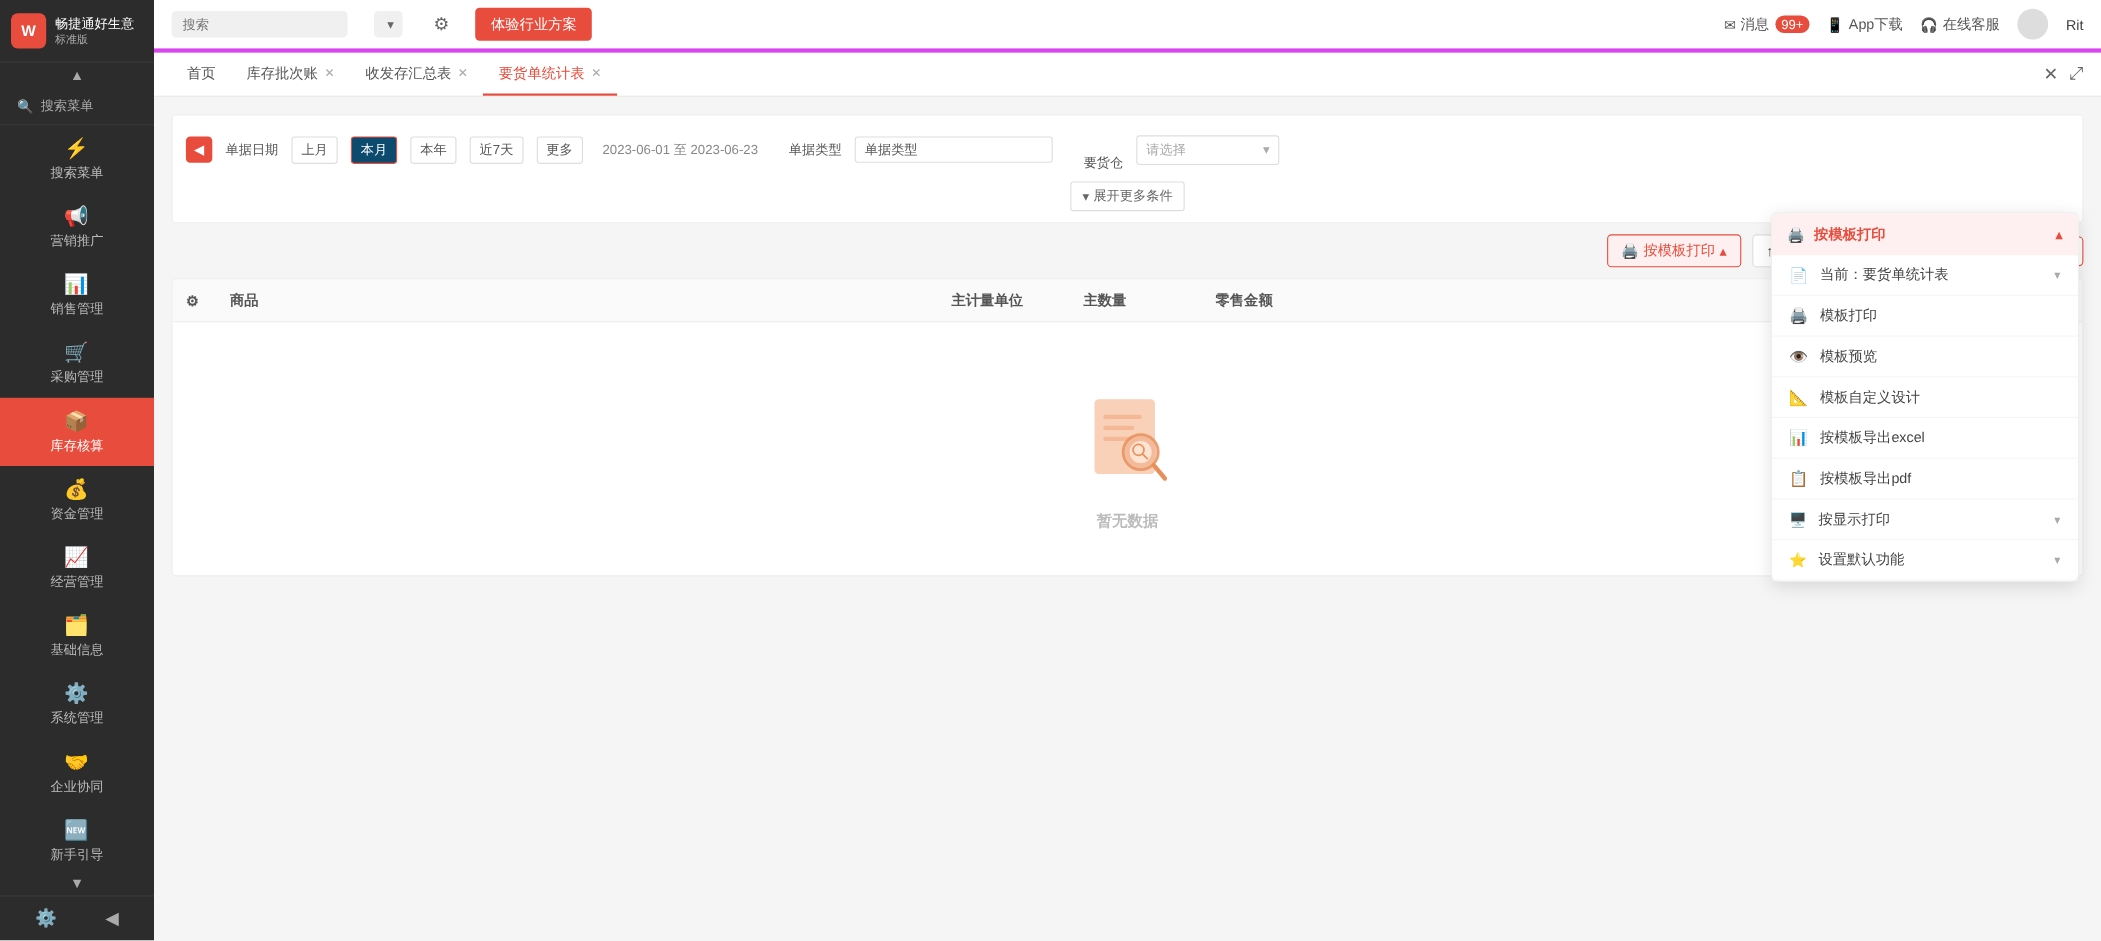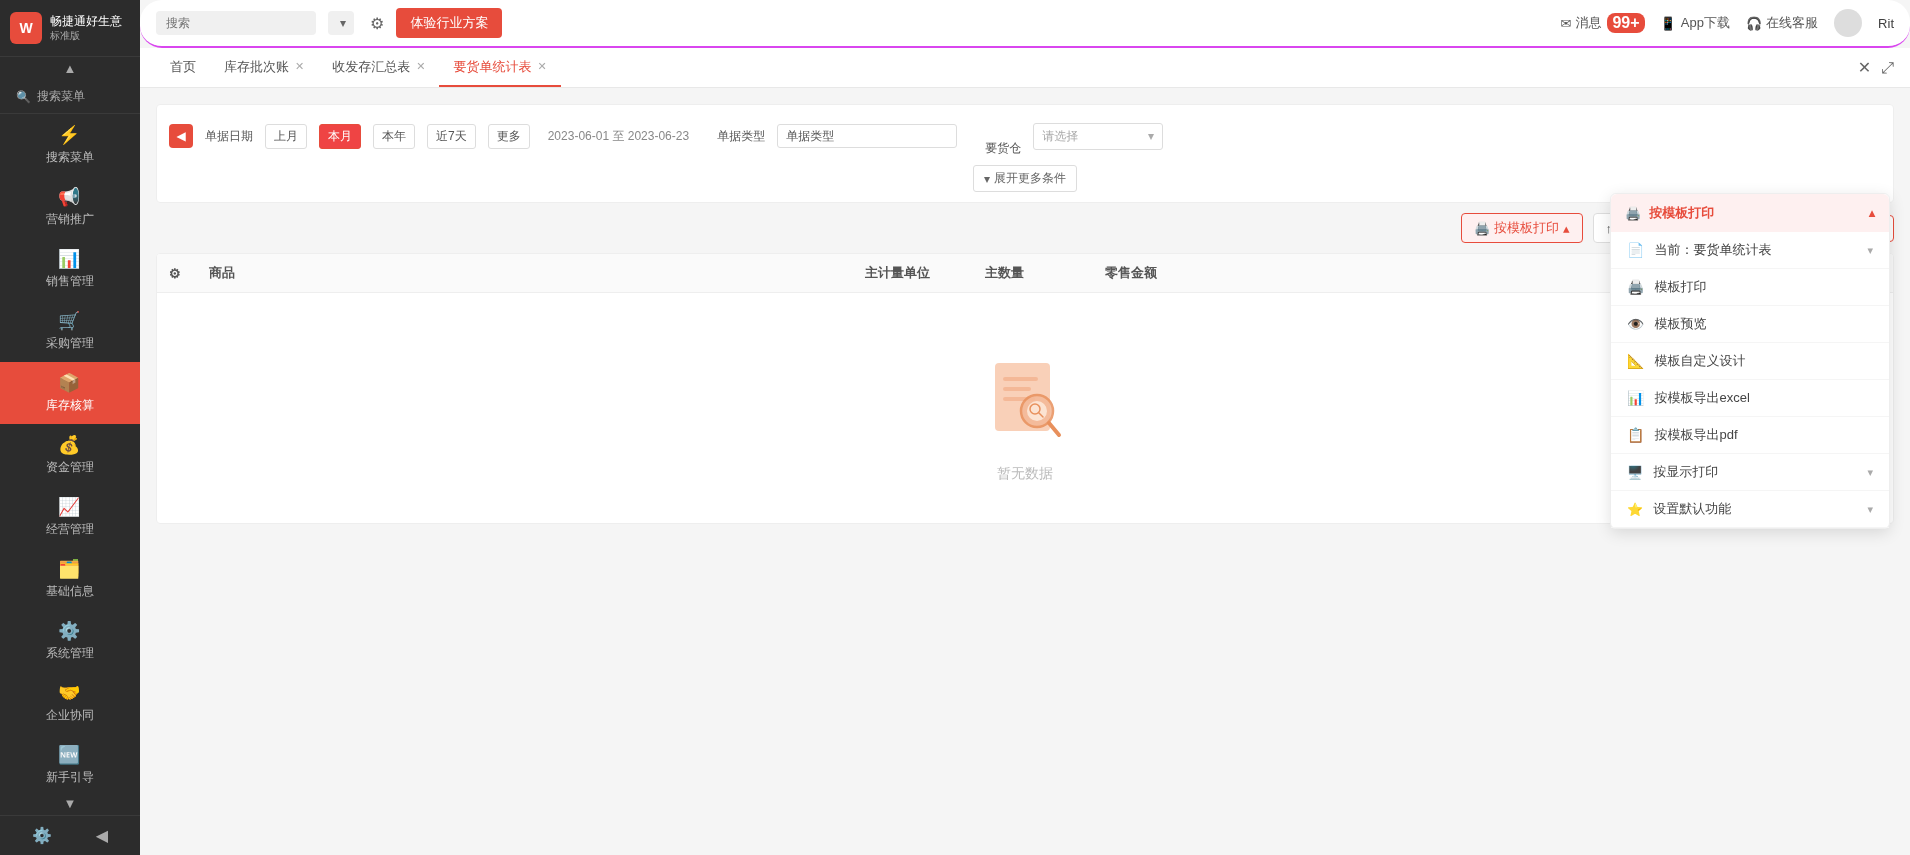--- a/index.html
+++ b/index.html
@@ -64,38 +64,37 @@
 
     
     .main { flex: 1; display: flex; flex-direction: column; overflow: hidden; }
 
     
     .topbar {
       background: #fff;
       height: 48px;
       display: flex; align-items: center;
       padding: 0 16px;
-      border-bottom: 2px solid #d946ef;
-      gap: 12px;
+      border-bottom: 4px solid #d946ef;
+      gap: 24px;
       flex-shrink: 0;
-      border-radius: 22px;
     }
     .topbar-input {
       background: #f0f0f0; border: none; border-radius: 4px;
       padding: 5px 10px; width: 160px; font-size: 12px; color: #666;
     }
     .topbar-dropdown { background: #f0f0f0; border: none; border-radius: 4px; padding: 5px 8px; font-size: 12px; color: #666; cursor: pointer; display: flex; align-items: center; gap: 4px; }
     .topbar-gear { font-size: 16px; color: #666; cursor: pointer; margin-left: 4px; }
     .topbar-btn-industry {
       background: #e74c3c; color: #fff; border: none; border-radius: 4px;
       padding: 6px 14px; font-size: 13px; cursor: pointer;
     }
     .topbar-right { margin-left: auto; display: flex; align-items: center; gap: 16px; }
     .topbar-right-item { display: flex; align-items: center; gap: 4px; color: #555; font-size: 13px; cursor: pointer; }
-    .badge { background: #e74c3c; color: #fff; border-radius: 8px; font-size: 16px; padding: 1px 5px; margin-left: 2px; font-weight: bold; }
+    .badge { background: #e74c3c; color: #fff; border-radius: 8px; font-size: 12px; padding: 1px 5px; margin-left: 2px; }
     .avatar { width: 28px; height: 28px; background: #ddd; border-radius: 50%; }
     .user-name { color: #404040; font-size: 13px; }
 
     
     .tabbar {
       background: #fff;
       height: 40px;
       display: flex; align-items: stretch;
       border-bottom: 1px solid #e8e8e8;
       padding: 0 16px;
@@ -127,21 +126,21 @@
       border-radius: 4px;
       padding: 10px 12px;
       margin-bottom: 10px;
     }
     .filter-row { display: flex; align-items: center; gap: 12px; flex-wrap: wrap; }
     .filter-label { color: #555; font-size: 12px; white-space: nowrap; }
     .date-btn {
       padding: 3px 8px; border-radius: 3px; border: 1px solid #ddd;
       background: #fff; font-size: 12px; cursor: pointer; color: #555;
     }
-    .date-btn.active { background: #ef4444; color: #fff; border-color: #e74c3c; font-family: Liberation Serif, serif; }
+    .date-btn.active { background: #0c4a6e; color: #fff; border-color: #e74c3c; font-family: Liberation Serif, serif; }
     .date-range { font-size: 12px; color: #888; margin-left: 6px; }
     .filter-select {
       border: 1px solid #ddd; border-radius: 3px; padding: 4px 20px 4px 8px;
       font-size: 12px; color: #555; background: #fff; min-width: 180px;
       appearance: none; cursor: pointer;
     }
     .expand-btn {
       display: flex; align-items: center; gap: 4px;
       color: #666; font-size: 12px; cursor: pointer;
       padding: 4px 10px; border-radius: 3px;
@@ -164,20 +163,21 @@
       border-bottom: 1px solid #eee;
       padding: 10px 12px;
       font-weight: 600;
       color: #555;
       font-size: 13px;
     }
     .table-header span { display: flex; align-items: center; }
     .empty-state {
       display: flex; flex-direction: column; align-items: center;
       padding: 60px 0 40px;
+      font-weight: bold;
     }
     .empty-icon {
       width: 100px; height: 100px;
       display: flex; align-items: center; justify-content: center;
       margin-bottom: 12px;
     }
     .empty-icon svg { width: 100px; height: 100px; }
     .empty-text { color: #bbb; font-size: 14px; }
 
     

